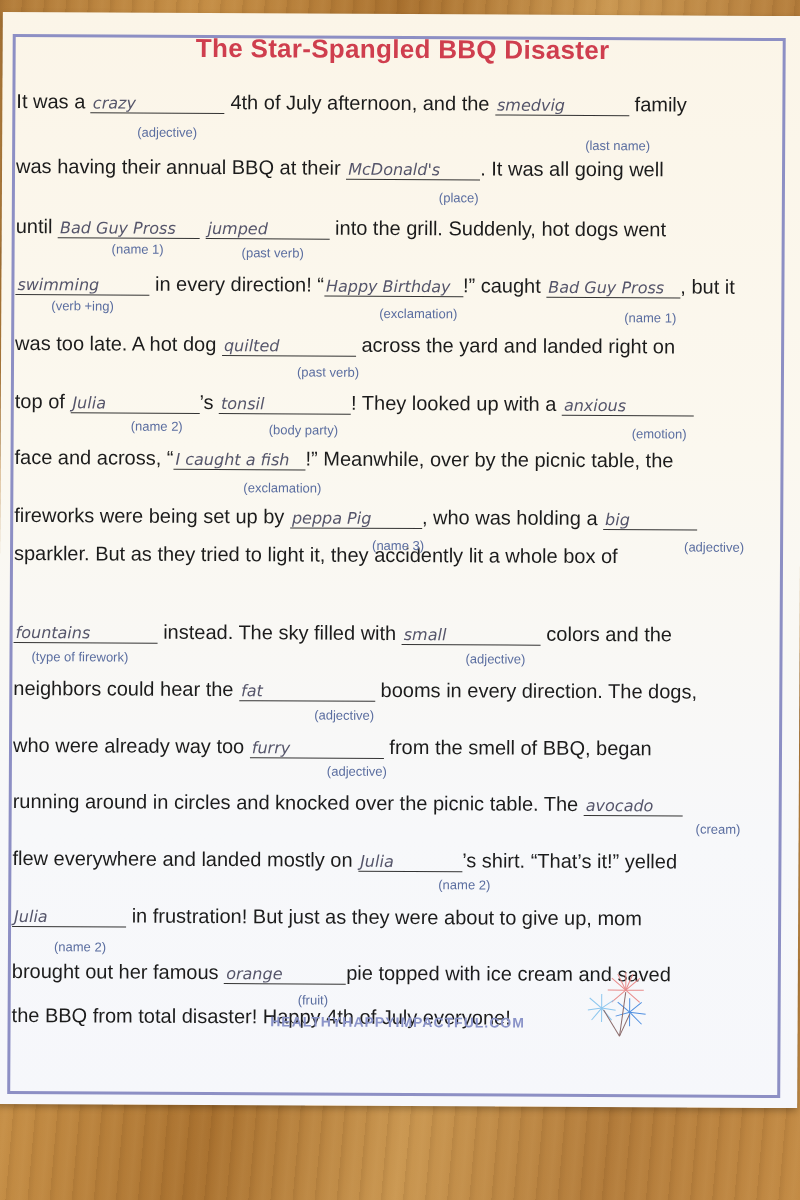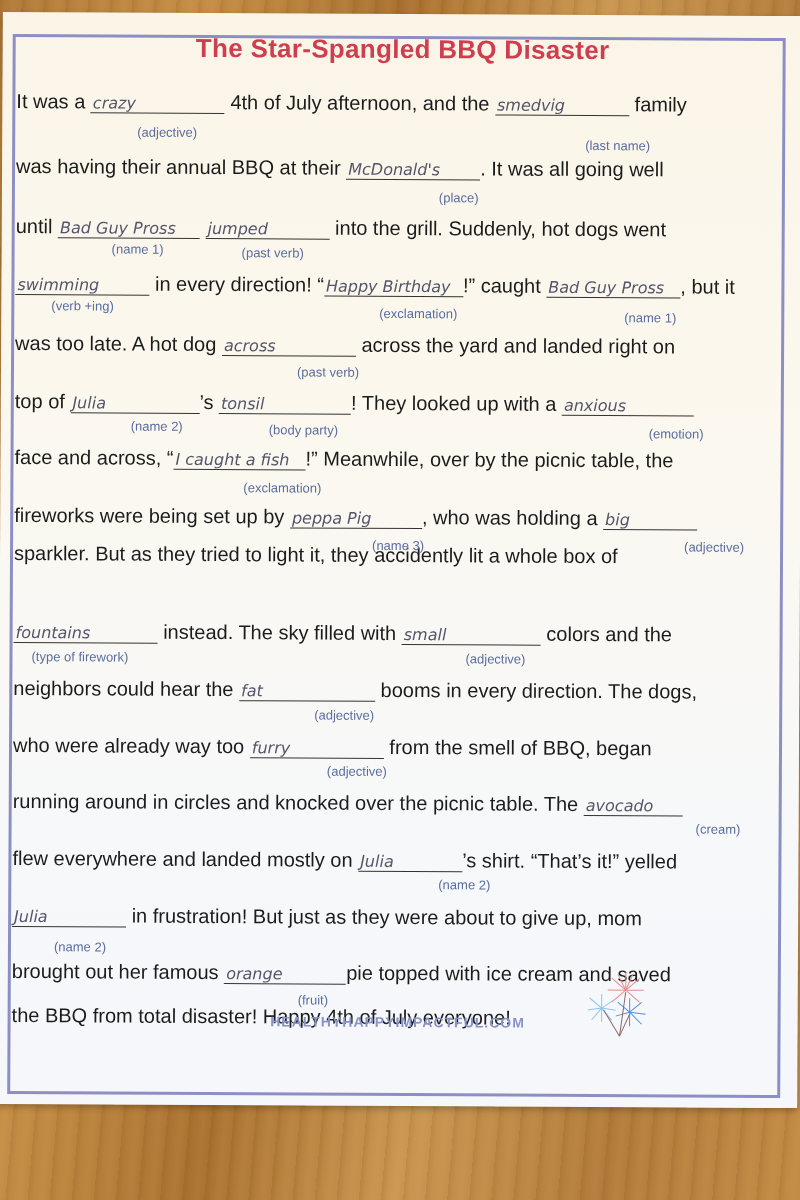--- a/index.html
+++ b/index.html
@@ -62,21 +62,21 @@
 
   <div class="line" style="top:183px;">
     <span>until </span><span class="blank" style="width:138px">Bad Guy Pross</span><span> </span><span class="blank" style="width:120px">jumped</span><span> into the grill. Suddenly, hot dogs went</span>
   </div>
 
   <div class="line" style="top:240px;">
     <span class="blank" style="width:130px">swimming</span><span> in every direction! “</span><span class="blank" style="width:135px">Happy Birthday</span><span>!” caught </span><span class="blank" style="width:130px">Bad Guy Pross</span><span>, but it</span>
   </div>
 
   <div class="line" style="top:300px;">
-    <span>was too late. A hot dog </span><span class="blank" style="width:130px">across</span><span> across the yard and landed right on</span>
+    <span>was too late. A hot dog </span><span class="blank" style="width:130px">quilted</span><span> across the yard and landed right on</span>
   </div>
 
   <div class="line" style="top:358px;">
     <span>top of </span><span class="blank" style="width:125px">Julia</span><span>’s </span><span class="blank" style="width:128px">tonsil</span><span>! They looked up with a </span><span class="blank" style="width:128px">anxious</span>
   </div>
 
   <div class="line" style="top:414px;">
     <span>face and across, “</span><span class="blank" style="width:128px">I caught a fish</span><span>!” Meanwhile, over by the picnic table, the</span>
   </div>
 
@@ -124,21 +124,21 @@
   <div class="hint" style="left:583px;top:123px">(last name)</div>
   <div class="hint" style="left:437px;top:176px">(place)</div>
   <div class="hint" style="left:110px;top:229px">(name 1)</div>
   <div class="hint" style="left:240px;top:232px">(past verb)</div>
   <div class="hint" style="left:50px;top:286px">(verb +ing)</div>
   <div class="hint" style="left:378px;top:292px">(exclamation)</div>
   <div class="hint" style="left:623px;top:295px">(name 1)</div>
   <div class="hint" style="left:296px;top:351px">(past verb)</div>
   <div class="hint" style="left:130px;top:406px">(name 2)</div>
   <div class="hint" style="left:268px;top:409px">(body party)</div>
-  <div class="hint" style="left:648px;top:411px">(emotion)</div>
+  <div class="hint" style="left:631px;top:411px">(emotion)</div>
   <div class="hint" style="left:243px;top:467px">(exclamation)</div>
   <div class="hint" style="left:372px;top:524px">(name 3)</div>
   <div class="hint" style="left:684px;top:524px">(adjective)</div>
   <div class="hint" style="left:32px;top:637px">(type of firework)</div>
   <div class="hint" style="left:466px;top:637px">(adjective)</div>
   <div class="hint" style="left:315px;top:694px">(adjective)</div>
   <div class="hint" style="left:328px;top:750px">(adjective)</div>
   <div class="hint" style="left:697px;top:806px">(cream)</div>
   <div class="hint" style="left:440px;top:863px">(name 2)</div>
   <div class="hint" style="left:56px;top:927px">(name 2)</div>

